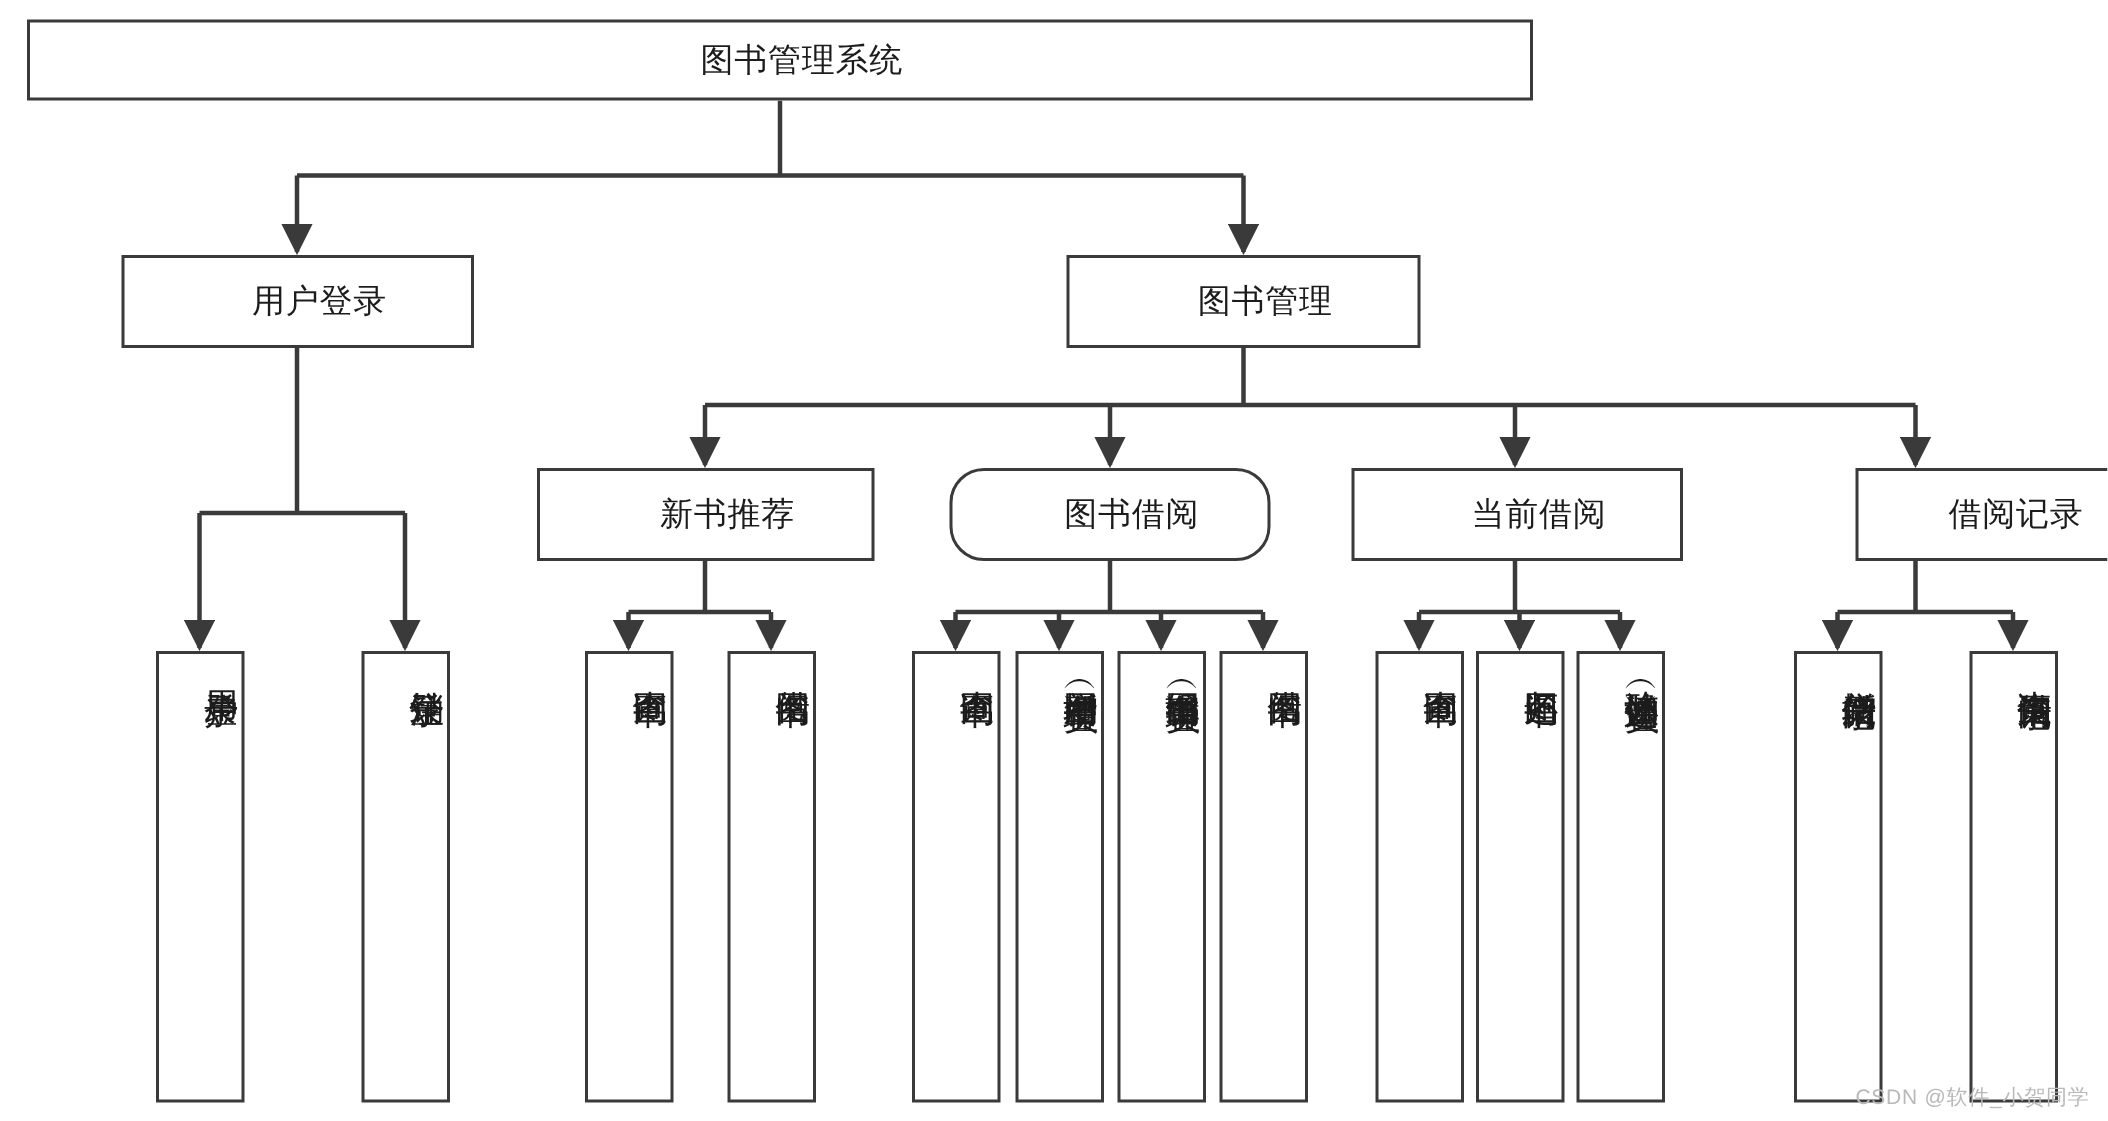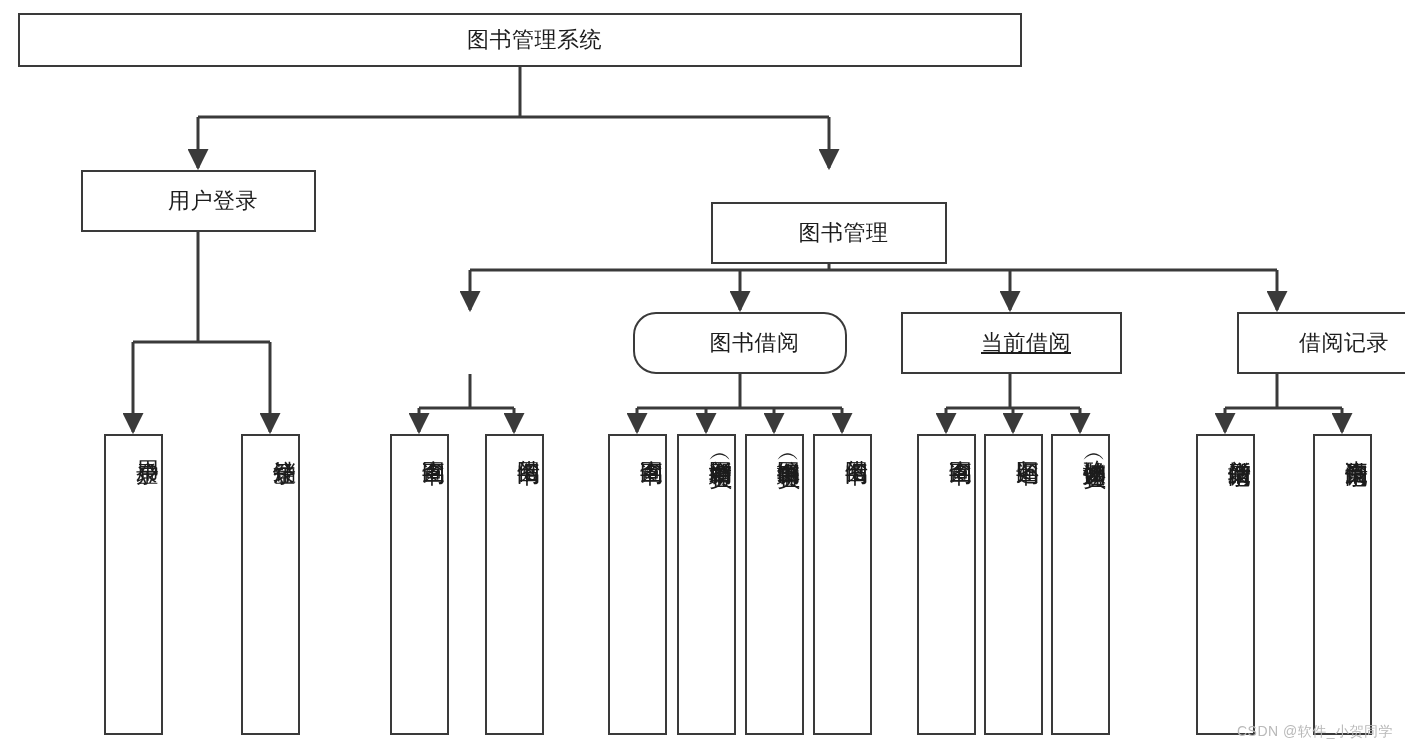--- a/index.html
+++ b/index.html
@@ -124,28 +124,31 @@
     </g>
   </svg>
 
   <div class="node h root" style="left:18px; top:13px; width:1004px; height:54px;">
     <span class="cap">图书管理系统</span>
   </div>
 
   <div class="node h" style="left:81px; top:170px; width:235px; height:62px;">
     <span class="cap">用户登录</span>
   </div>
-  <div class="node h" style="left:711px; top:170px; width:236px; height:62px;margin-top:32px;">
+  <div class="node h" style="left:711px; top:170px; width:236px; height:62px;">
     <span class="cap">图书管理</span>
   </div>
 
+  <div class="node h" style="left:358px; top:312px; width:225px; height:62px;">
+    <span class="cap">新书推荐</span>
+  </div>
   <div class="node h" style="left:633px; top:312px; width:214px; height:62px;border-radius:23px;">
     <span class="cap">图书借阅</span>
   </div>
-  <div class="node h" style="left:901px; top:312px; width:221px; height:62px;text-decoration:underline;">
+  <div class="node h" style="left:901px; top:312px; width:221px; height:62px;">
     <span class="cap">当前借阅</span>
   </div>
   <div class="node h" style="left:1237px; top:312px; width:185px; height:62px;">
     <span class="cap">借阅记录</span>
   </div>
 
   <div class="node v" style="left:104px; top:434px; width:59px; height:301px;">
     <span class="cap">用户登录</span>
   </div>
   <div class="node v" style="left:241px; top:434px; width:59px; height:301px;">

